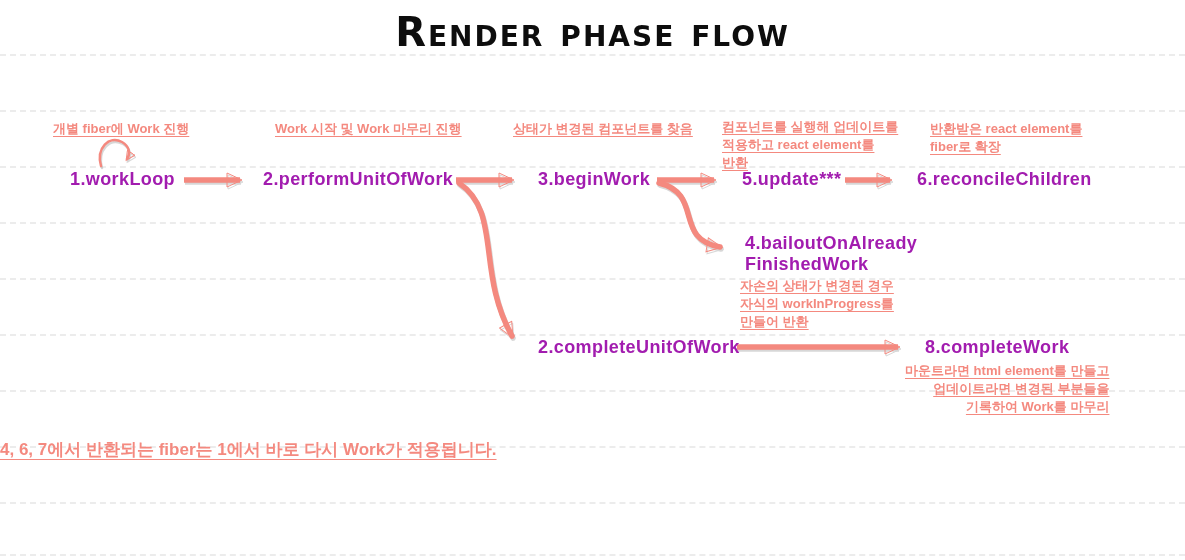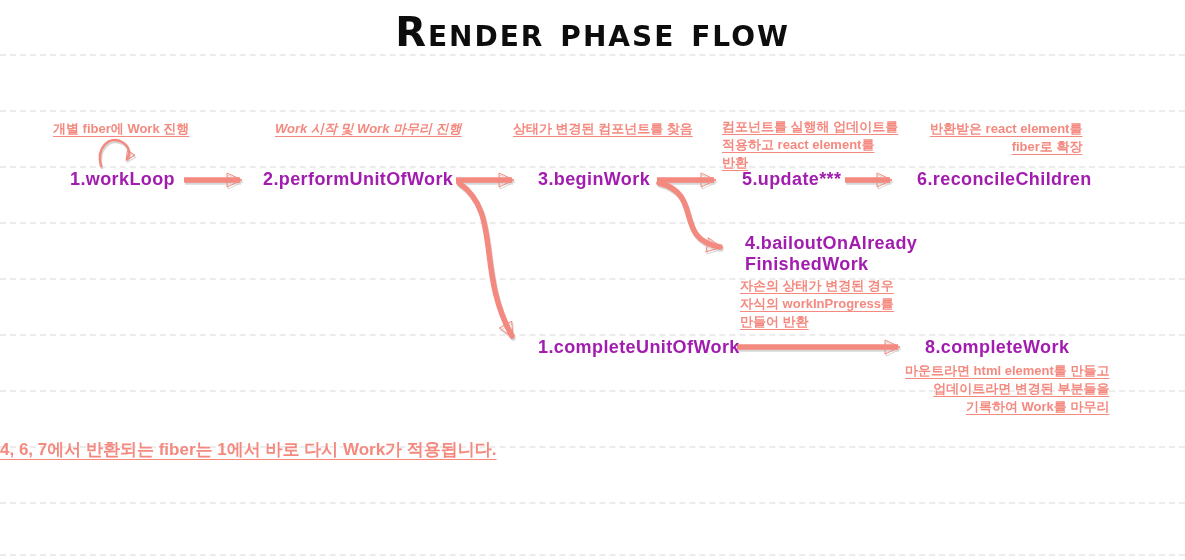--- a/index.html
+++ b/index.html
@@ -64,41 +64,41 @@
     <path d="M 657 180 H 714" stroke-width="5.5" marker-end="url(#ah)"></path>
     <path d="M 845 180 H 890" stroke-width="5.5" marker-end="url(#ah)"></path>
     <path d="M 737 347 H 898" stroke-width="5.5" marker-end="url(#ah)"></path>
     <path d="M 459 183 C 502 212 476 272 512 336" stroke-width="5.5" marker-end="url(#ah)" stroke-linecap="round"></path>
     <path d="M 659 183 C 704 194 673 239 720 247" stroke-width="5.5" marker-end="url(#ah)" stroke-linecap="round"></path>
   </svg>
 
   <div class="title">Render phase flow</div>
 
   <div class="lbl" style="left:53px;  top:120px;">개별 fiber에 Work 진행</div>
-  <div class="lbl" style="left:275px; top:120px;font-style:italic;">Work 시작 및 Work 마무리 진행</div>
+  <div class="lbl" style="left:275px; top:120px;">Work 시작 및 Work 마무리 진행</div>
   <div class="lbl" style="left:722px; top:118px;">컴포넌트를 실행해 업데이트를
 적용하고 react element를
 반환</div>
   <div class="lbl" style="left:513px; top:120px;">상태가 변경된 컴포넌트를 찾음</div>
-  <div class="lbl" style="left:930px; top:120px;text-align:right;">반환받은 react element를
+  <div class="lbl" style="left:930px; top:120px;">반환받은 react element를
 fiber로 확장</div>
 
   <div class="node" style="left:70px;  top:169px;">1.workLoop</div>
   <div class="node" style="left:263px; top:169px;">2.performUnitOfWork</div>
   <div class="node" style="left:538px; top:169px;">3.beginWork</div>
   <div class="node" style="left:742px; top:169px;">5.update***</div>
   <div class="node" style="left:917px; top:169px;">6.reconcileChildren</div>
 
   <div class="node" style="left:745px; top:233px;">4.bailoutOnAlready
 FinishedWork</div>
   <div class="note" style="left:740px; top:277px;">자손의 상태가 변경된 경우
 자식의 workInProgress를
 만들어 반환</div>
 
-  <div class="node" style="left:538px; top:337px;">1.completeUnitOfWork</div>
+  <div class="node" style="left:538px; top:337px;">2.completeUnitOfWork</div>
   <div class="node" style="left:925px; top:337px;">8.completeWork</div>
   <div class="note" style="left:905px; top:362px;text-align:right;">마운트라면 html element를 만들고
 업데이트라면 변경된 부분들을
 기록하여 Work를 마무리</div>
 
   <div class="footnote">4, 6, 7에서 반환되는 fiber는 1에서 바로 다시 Work가 적용됩니다.</div>
 
 </div>
 
 </body></html>

